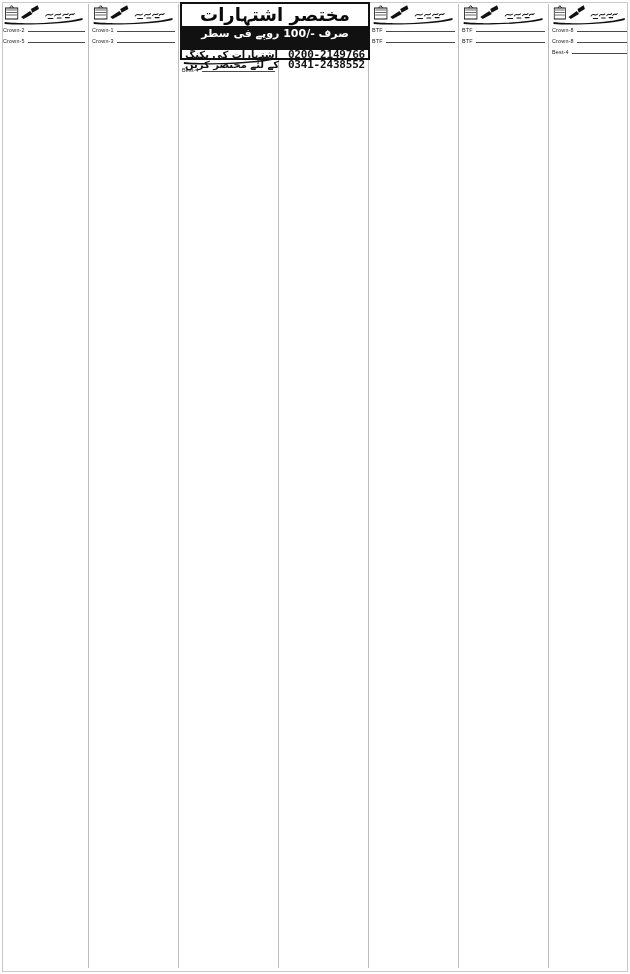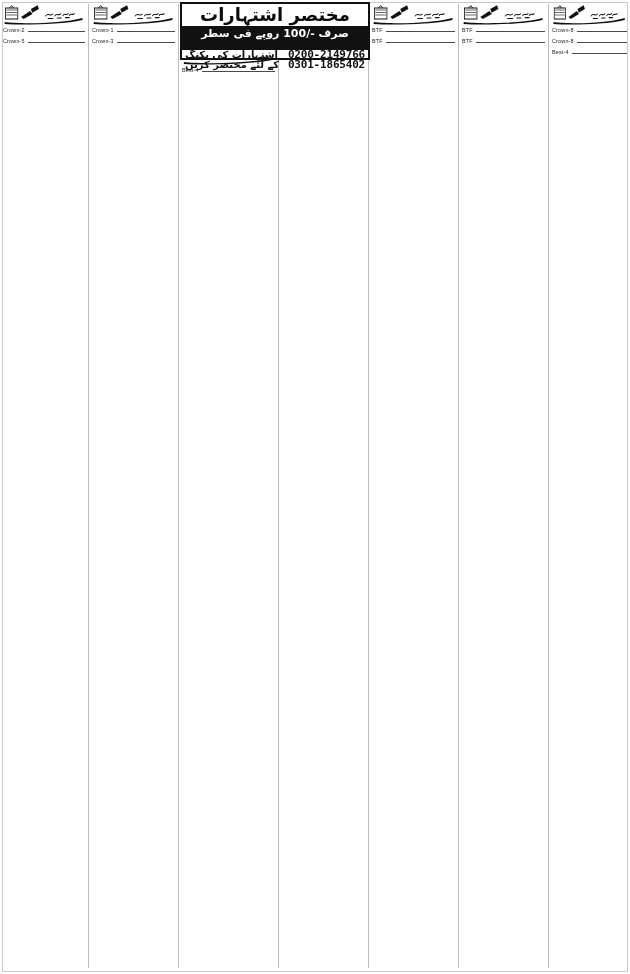--- a/index.html
+++ b/index.html
@@ -50,21 +50,21 @@
 
   <div class="masthead">
     <div class="mh-title">مختصر اشتہارات</div>
     <div class="mh-rate">صرف -/100 روپے فی سطر</div>
     <div class="mh-phones">
       <div class="mh-row">
         <span class="mh-num">0200-2149766</span>
         <span class="mh-lbl">اشتہارات کی بکنگ</span>
       </div>
       <div class="mh-row">
-        <span class="mh-num">0301-1865402</span>
+        <span class="mh-num">0341-2438552</span>
         <span class="mh-lbl">کے لئے مختصر کریں</span>
       </div>
     </div>
   </div>
 
   <div class="rule" style="left:88px"></div>
   <div class="rule" style="left:178px"></div>
   <div class="rule" style="left:278px"></div>
   <div class="rule" style="left:368px"></div>
   <div class="rule" style="left:458px"></div>

